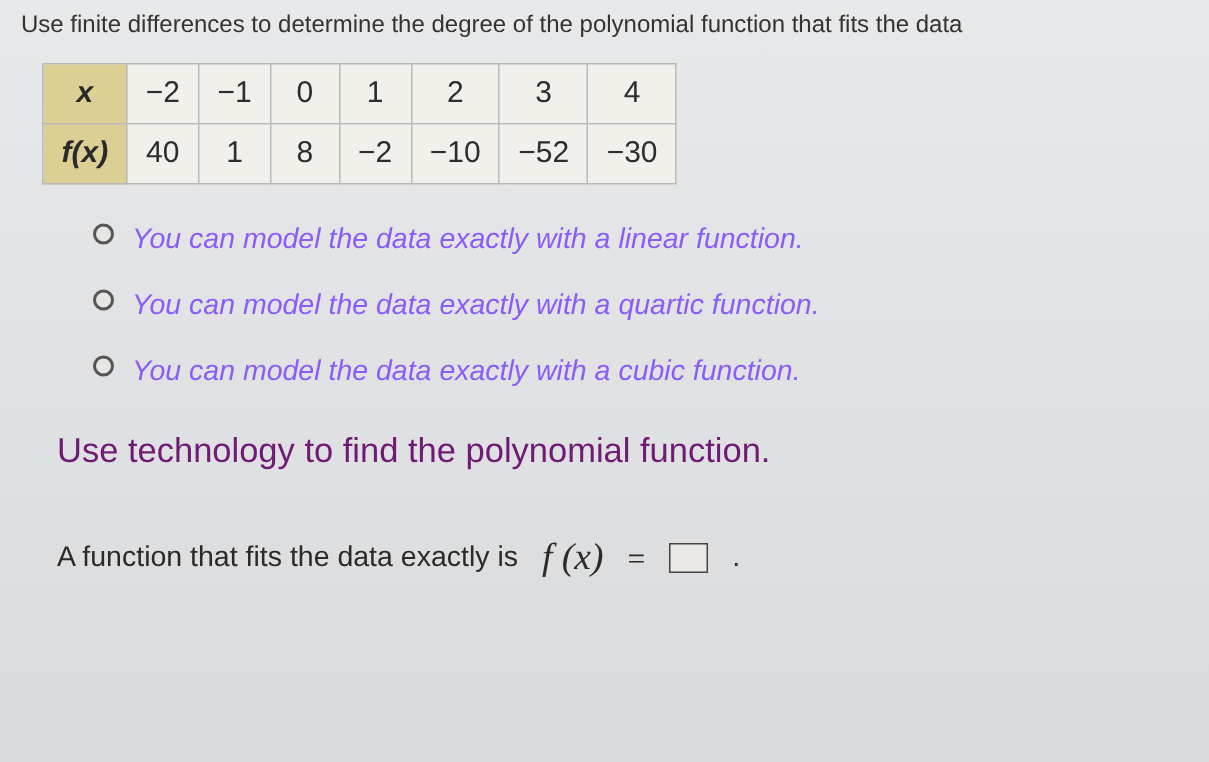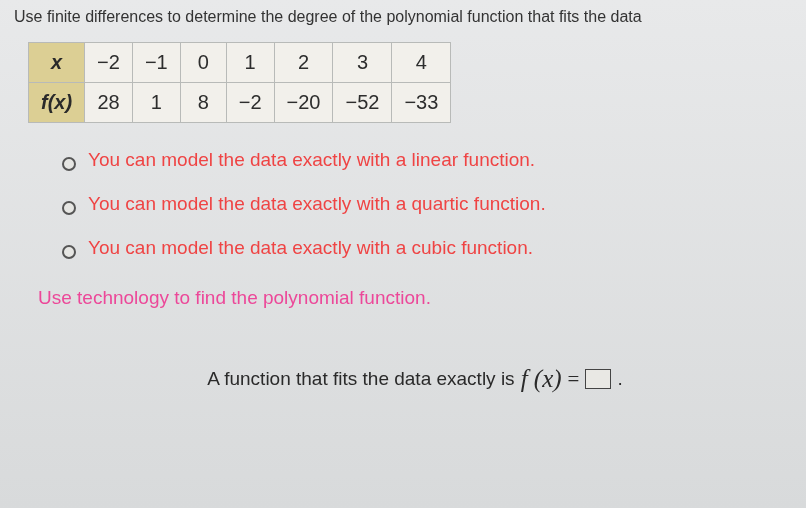--- a/index.html
+++ b/index.html
@@ -37,48 +37,48 @@
       background: #dccf94;
       color: #2a2a2a;
     }
     table.data td { background: #f2f0eb; }
     .options {
       margin-left: 48px;
       margin-bottom: 28px;
     }
     .option-item {
       display: flex;
-      align-items: flex-end;
+      align-items: flex-start;
       gap: 12px;
       margin-bottom: 22px;
       font-size: 19px;
-      color: #ef4444;
+      color: #8b5cf6;
+      font-style: italic;
     }
     .radio {
       width: 14px;
       height: 14px;
       border: 2px solid #555;
       border-radius: 50%;
       background: #e6e6e3;
       flex-shrink: 0;
     }
     .prompt2 {
-      font-size: 19px;
+      font-size: 23px;
       margin-left: 24px;
-      margin-bottom: 56px;
-      color: #ec4899;
+      margin-bottom: 44px;
+      color: #701a75;
     }
     .answer {
       font-size: 19px;
       margin-left: 24px;
       color: #2a2a2a;
       display: flex;
       align-items: center;
-      gap: 6px;
-      justify-content: center;
+      gap: 16px;
     }
     .fx {
       font-family: 'Times New Roman', Times, serif;
       font-style: italic;
       font-size: 25px;
     }
     .eq {
       font-family: 'Times New Roman', Times, serif;
       font-size: 21px;
     }
@@ -102,27 +102,27 @@
     <td>−2</td>
     <td>−1</td>
     <td>0</td>
     <td>1</td>
     <td>2</td>
     <td>3</td>
     <td>4</td>
   </tr>
   <tr>
     <th>f(x)</th>
-    <td>28</td>
+    <td>40</td>
     <td>1</td>
     <td>8</td>
     <td>−2</td>
-    <td>−20</td>
+    <td>−10</td>
     <td>−52</td>
-    <td>−33</td>
+    <td>−30</td>
   </tr>
 </tbody>
   </table>
 
 <div class="options">
   <div class="option-item">
     <span class="radio"></span>
     <span>You can model the data exactly with a linear function.</span>
   </div>
   <div class="option-item">

